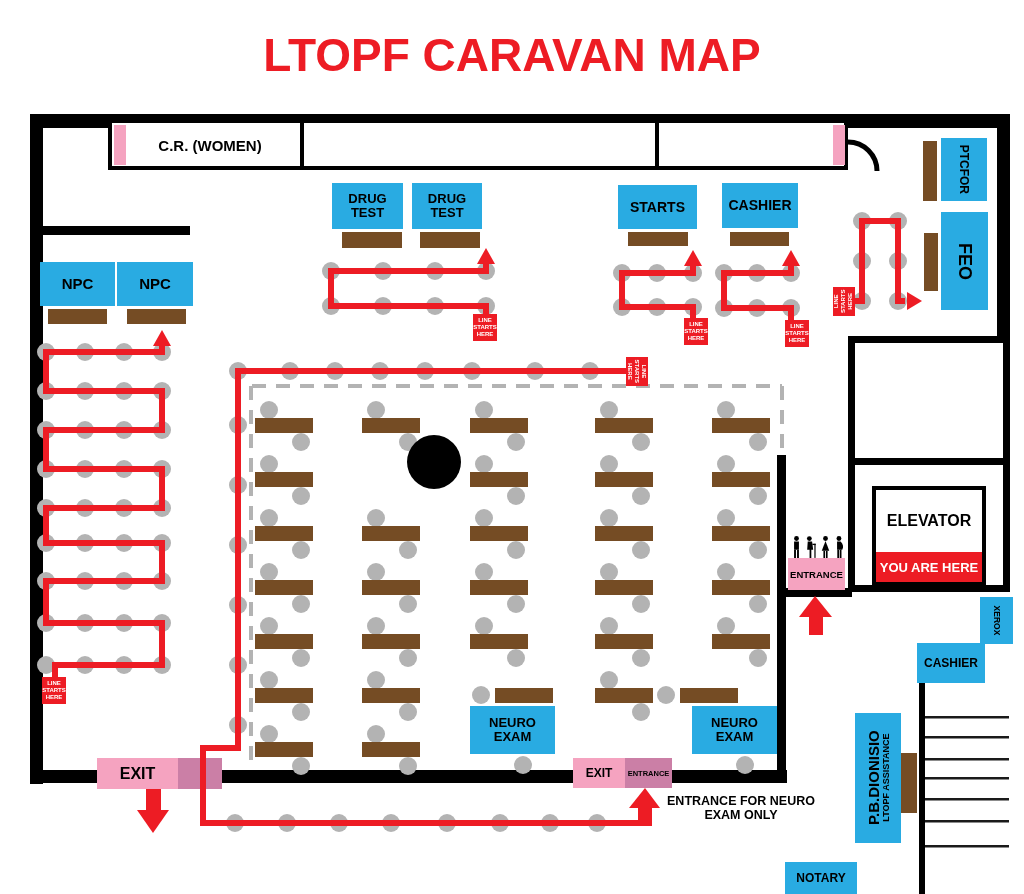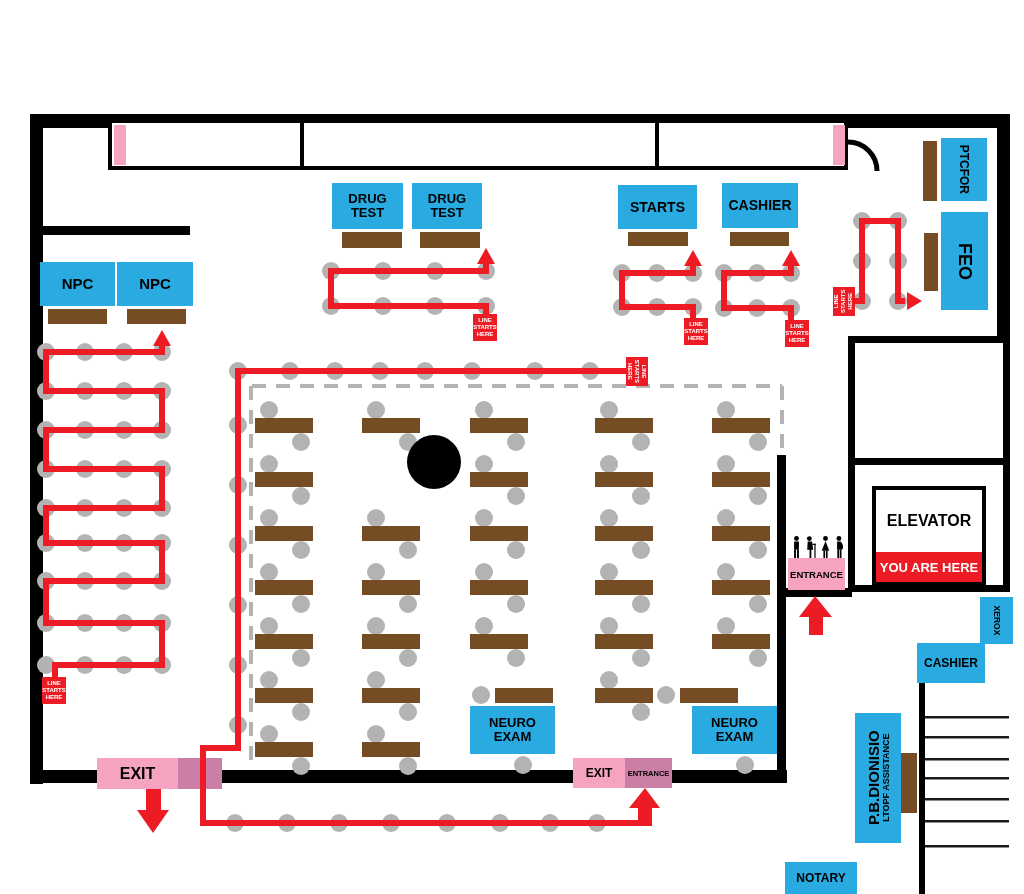--- a/index.html
+++ b/index.html
@@ -29,34 +29,36 @@
   .desk{position:absolute;background:#754c24;}
   .divider{background:#000;z-index:4;}
   .stripe{z-index:5;}
   .picons{display:flex;gap:3px;align-items:flex-end;z-index:4;}
 </style>
 </head>
 <body>
 
 <div id="map">
 
+  <div id="title">LTOPF CARAVAN MAP</div>
 
   <div class="abs wall" style="left:30px;top:114px;width:980px;height:14px;"></div>
   <div class="abs wall" style="left:30px;top:114px;width:13px;height:670px;"></div>
   <div class="abs wall" style="left:30px;top:770px;width:757px;height:13px;"></div>
   <div class="abs wall" style="left:997px;top:114px;width:13px;height:478px;"></div>
   <div class="abs wall" style="left:30px;top:226px;width:160px;height:9px;"></div>
   <div class="abs wall" style="left:777px;top:455px;width:9px;height:328px;"></div>
   <div class="abs wall" style="left:786px;top:588px;width:66px;height:9px;"></div>
 
   <div class="abs room" style="left:108px;top:119px;width:740px;height:51px;"></div>
   <div class="abs divider" style="left:300px;top:119px;width:4px;height:51px;"></div>
   <div class="abs divider" style="left:655px;top:119px;width:4px;height:51px;"></div>
   <div class="abs stripe" style="left:114px;top:125px;width:12px;height:40px;background:#f5a3c0;"></div>
   <div class="abs stripe" style="left:833px;top:125px;width:12px;height:40px;background:#f5a3c0;"></div>
+  <div class="abs txt" style="left:130px;top:130px;width:160px;height:30px;font-size:15px;">C.R. (WOMEN)</div>
 
   <div class="abs" style="left:848px;top:336px;width:162px;height:131px;background:#fff;border:7px solid #000;z-index:1;"></div>
   <div class="abs" style="left:848px;top:458px;width:162px;height:134px;background:#fff;border:7px solid #000;z-index:1;"></div>
   <div class="abs" style="left:872px;top:486px;width:114px;height:100px;background:#fff;border:4px solid #000;z-index:4;display:flex;flex-direction:column;">
     <div style="flex:1;display:flex;align-items:center;justify-content:center;font-weight:bold;font-size:16px;color:#000;">ELEVATOR</div>
     <div style="height:30px;background:#ed1c24;color:#fff;font-weight:bold;font-size:13px;display:flex;align-items:center;justify-content:center;">YOU ARE HERE</div>
   </div>
 
   <div class="abs station" style="left:40px;top:262px;width:75px;height:44px;font-size:15px;">NPC</div>
   <div class="abs station" style="left:117px;top:262px;width:76px;height:44px;font-size:15px;">NPC</div>
@@ -136,20 +138,24 @@
   <div class="abs lsh" style="left:473px;top:314px;width:24px;height:27px;">LINE STARTS HERE</div>
   <div class="abs lsh" style="left:684px;top:318px;width:24px;height:27px;">LINE STARTS HERE</div>
   <div class="abs lsh" style="left:785px;top:320px;width:24px;height:27px;">LINE STARTS HERE</div>
   <div class="abs lsh" style="left:833px;top:287px;width:22px;height:29px;">
     <div class="rotN90" style="width:27px;white-space:normal;">LINE STARTS HERE</div>
   </div>
   <div class="abs lsh" style="left:626px;top:357px;width:22px;height:29px;">
     <div class="rot90" style="width:27px;white-space:normal;">LINE STARTS HERE</div>
   </div>
 
+  <div class="abs" style="left:660px;top:795px;width:162px;text-align:center;font-weight:bold;font-size:12.5px;line-height:1.1;color:#000;z-index:4;">
+    <div>ENTRANCE FOR NEURO</div>
+    <div>EXAM ONLY</div>
+  </div>
 
   <div id="decor">
       <div class="dot" style="left: 260px; top: 401px; width: 18px; height: 18px;"></div>
       <div class="dot" style="left: 292px; top: 433px; width: 18px; height: 18px;"></div>
       <div class="desk" style="left: 255px; top: 418px; width: 58px; height: 15px;"></div>
       <div class="dot" style="left: 260px; top: 455px; width: 18px; height: 18px;"></div>
       <div class="dot" style="left: 292px; top: 487px; width: 18px; height: 18px;"></div>
       <div class="desk" style="left: 255px; top: 472px; width: 58px; height: 15px;"></div>
       <div class="dot" style="left: 260px; top: 509px; width: 18px; height: 18px;"></div>
       <div class="dot" style="left: 292px; top: 541px; width: 18px; height: 18px;"></div>

